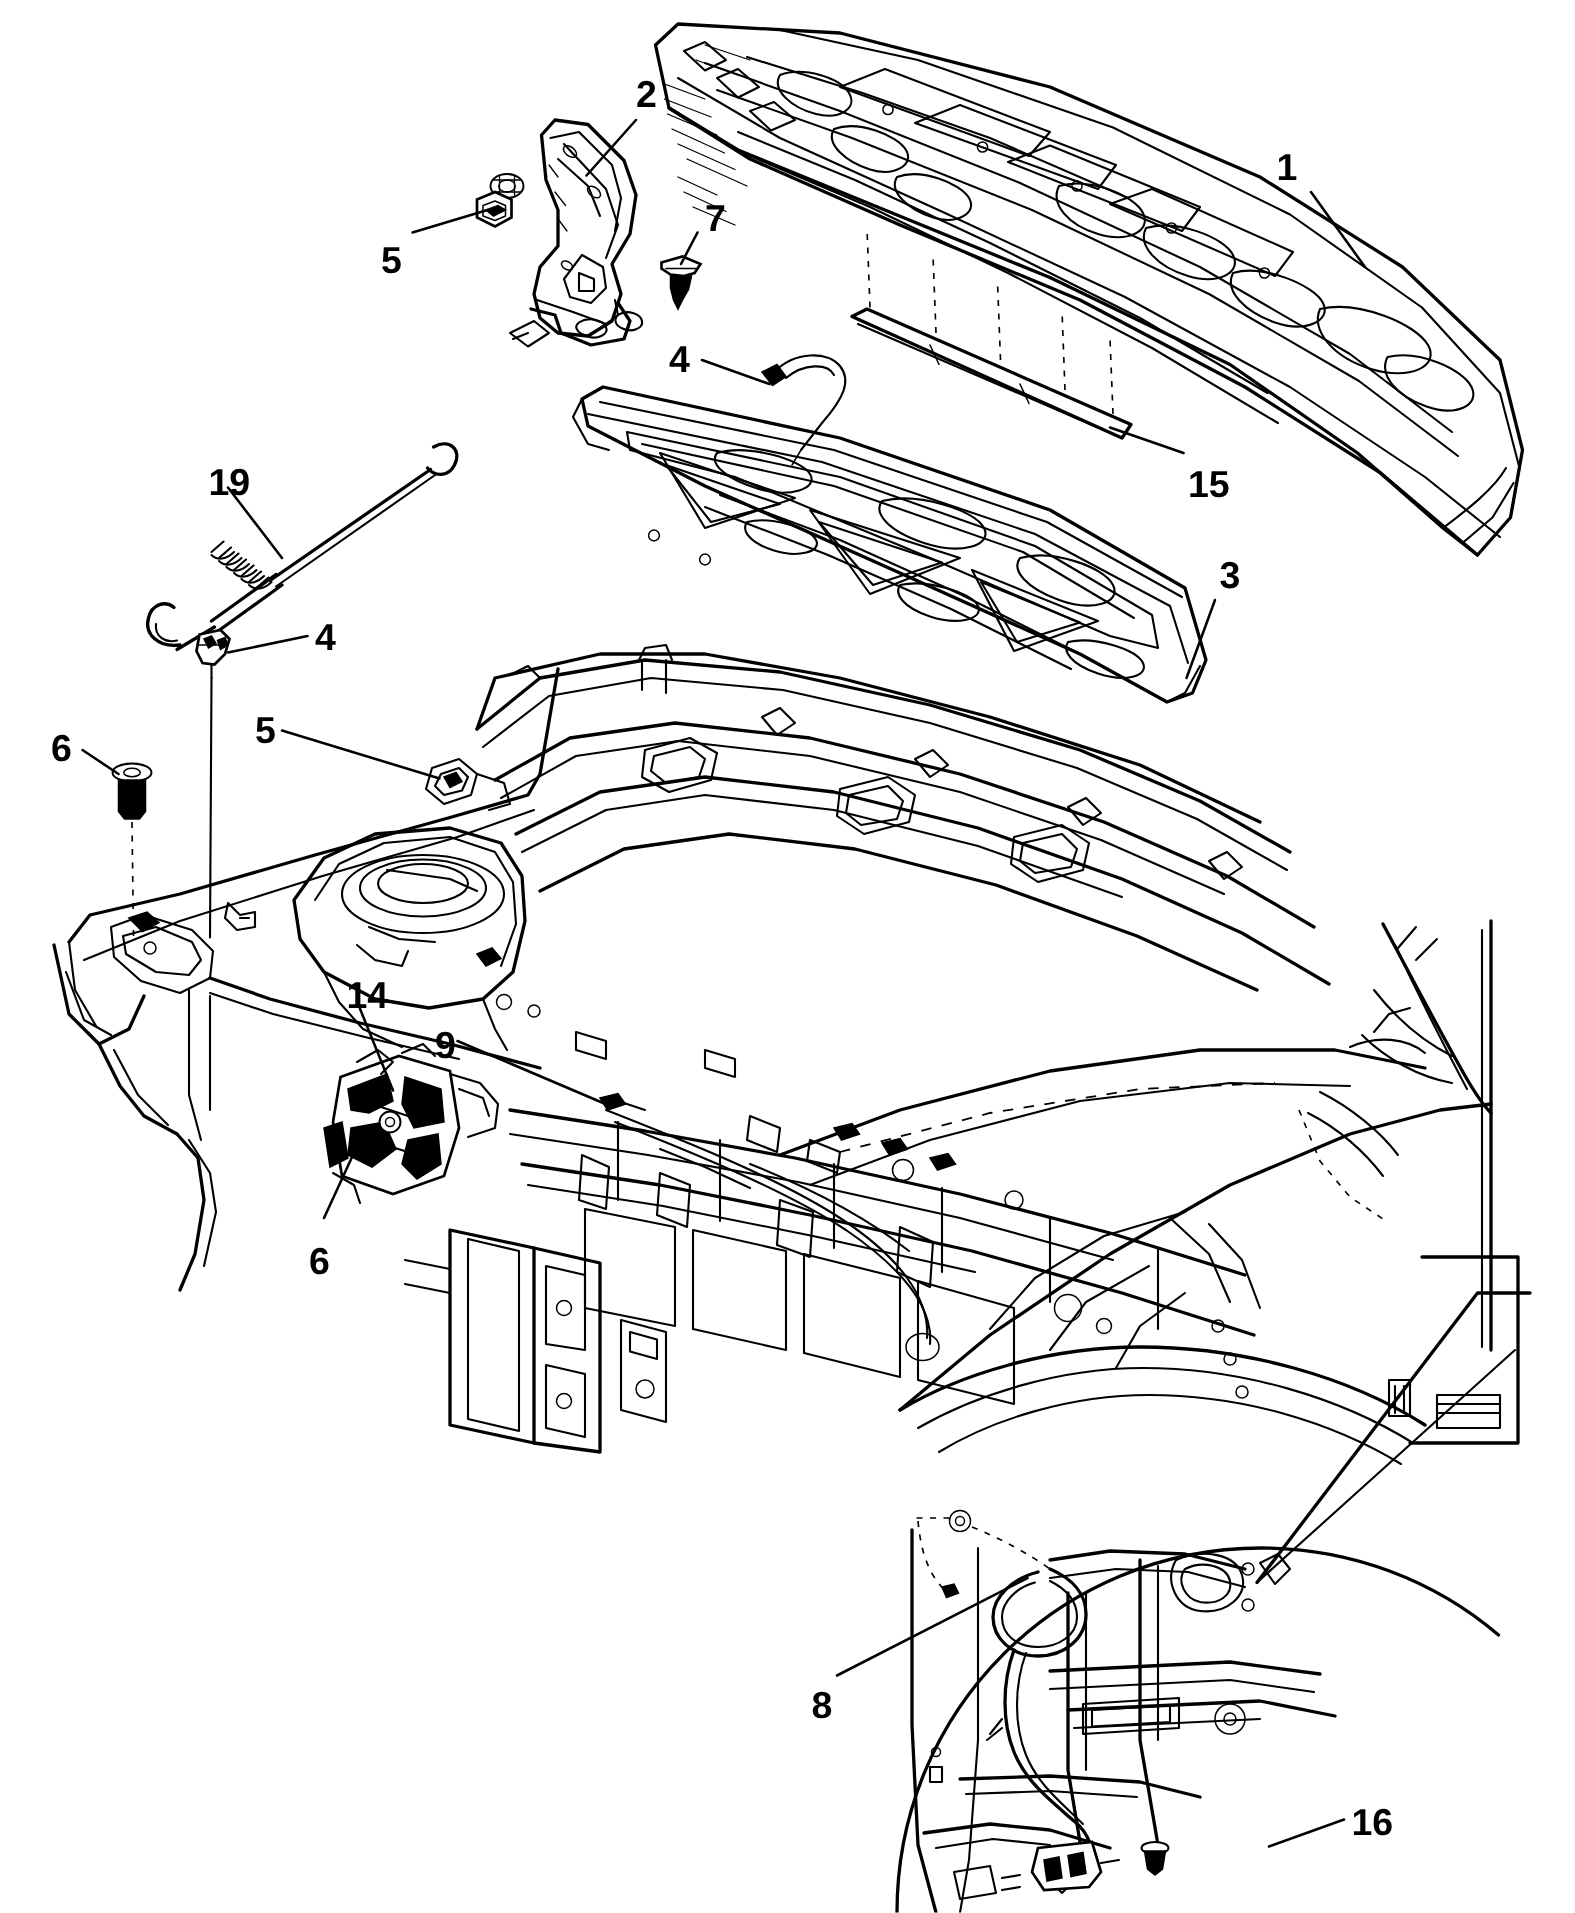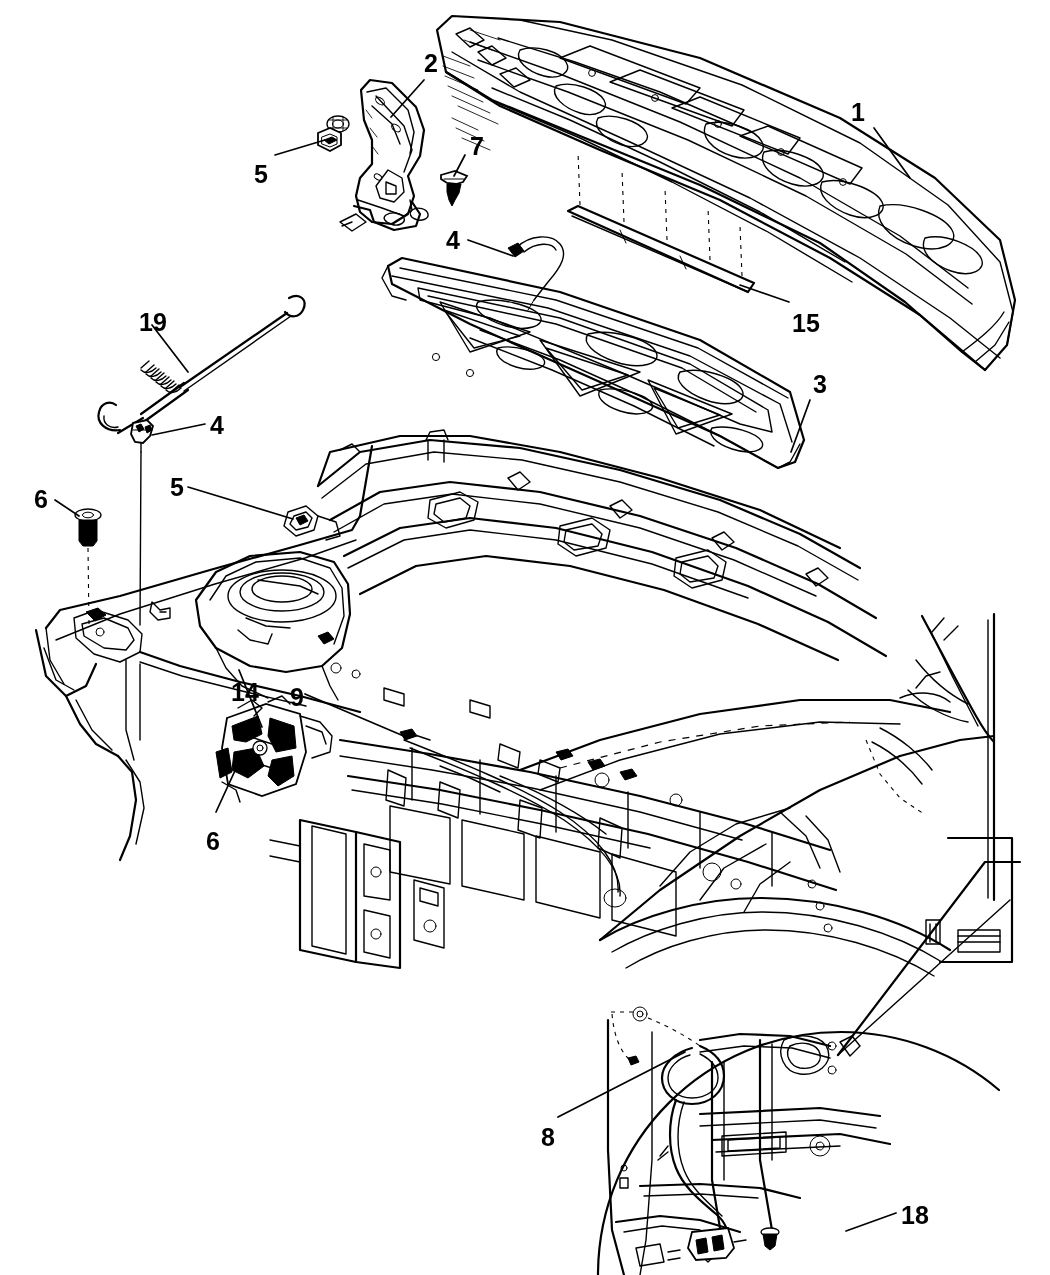--- a/index.html
+++ b/index.html
@@ -501,18 +501,18 @@
   <div class="callout" style="left:813px;top:372px">3</div>
   <div class="callout" style="left:446px;top:228px">4</div>
   <div class="callout" style="left:254px;top:162px">5</div>
   <div class="callout" style="left:206px;top:829px">6</div>
   <div class="callout" style="left:470px;top:134px">7</div>
   <div class="callout" style="left:541px;top:1125px">8</div>
   <div class="callout" style="left:290px;top:685px">9</div>
   <div class="callout" style="left:34px;top:487px">6</div>
   <div class="callout" style="left:170px;top:475px">5</div>
   <div class="callout" style="left:139px;top:310px">19</div>
-  <div class="callout" style="left:901px;top:1203px">18</div>
-  <div class="callout" style="left:231px;top:680px">14</div>
+  <div class="callout" style="left:901px;top:1203px">16</div>
+  <div class="callout" style="left:231px;top:652px">14</div>
   <div class="callout" style="left:792px;top:311px">15</div>
   <div class="callout" style="left:210px;top:413px">4</div>
 
 </div>
 
 </body></html>

